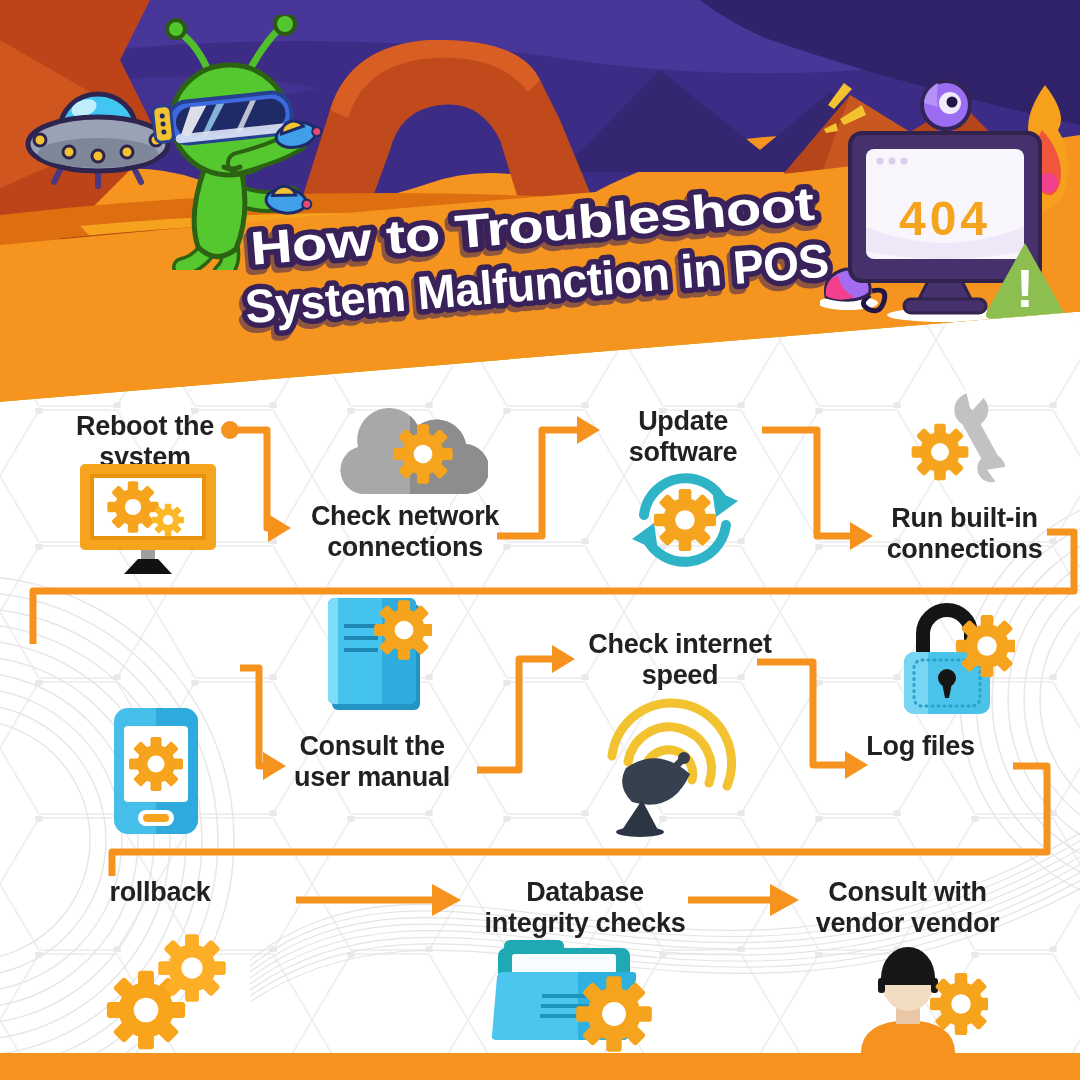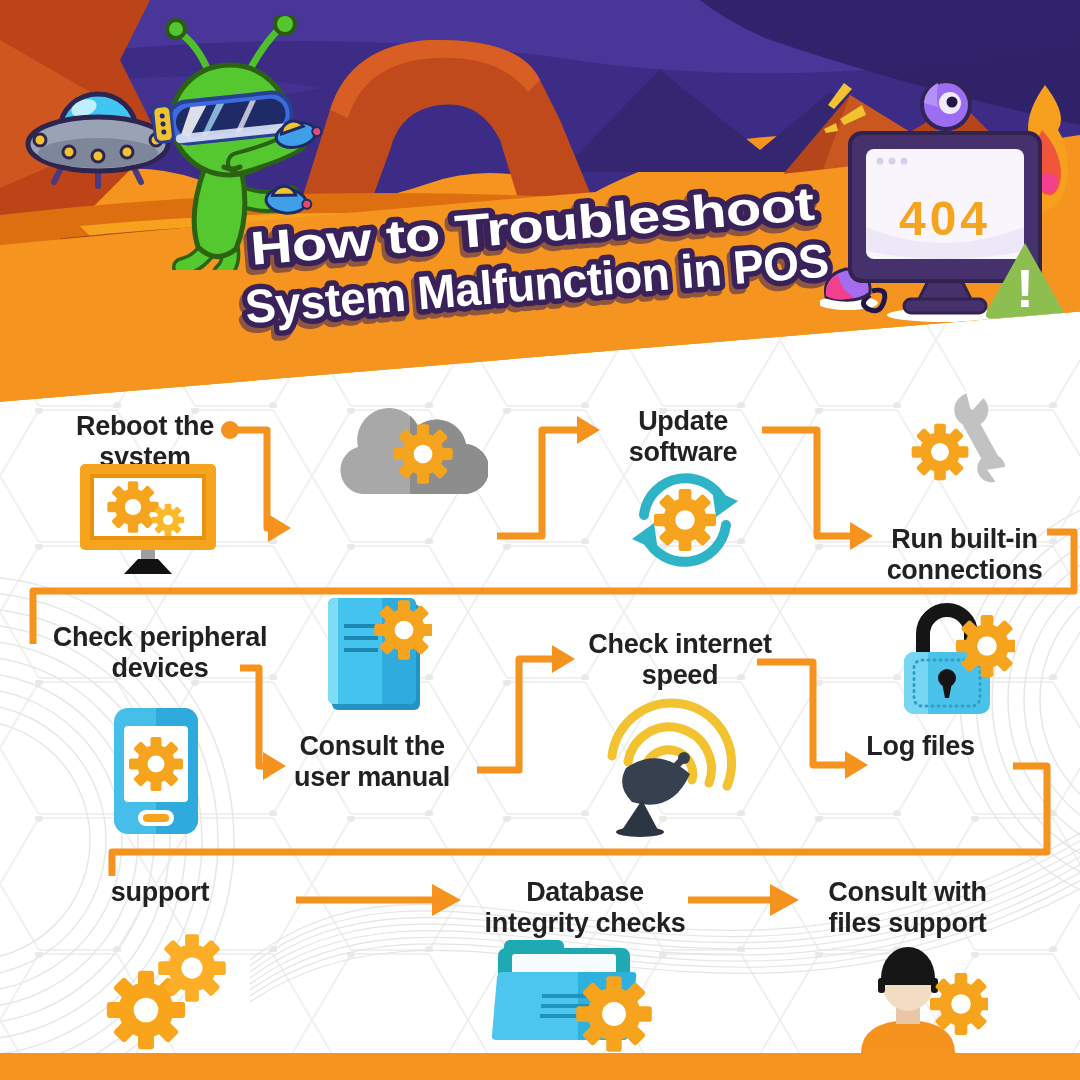--- a/index.html
+++ b/index.html
@@ -124,53 +124,53 @@
         <path d="M688,900 H770"></path>
         <polygon points="770,884 799,900 770,916" fill="#F6921E" stroke="none"></polygon>
       </g>
     </g>
   </svg>
 
   <div class="step-label" style="left:35px;top:411px;width:220px">
     <span>Reboot the</span>
       <span>system</span>
   </div>
+  <div class="step-label" style="left:275px;top:501px;width:260px">
+    <span>Check network</span>
+      <span>connections</span>
+  </div>
   <div class="step-label" style="left:578px;top:406px;width:210px">
     <span>Update</span>
       <span>software</span>
   </div>
-  <div class="step-label" style="left:852px;top:524px;width:225px">
+  <div class="step-label" style="left:852px;top:503px;width:225px">
     <span>Run built-in</span>
       <span>connections</span>
-  </div>
-  <div class="step-label" style="left:30px;top:622px;width:260px">
-    <span>Check peripheral</span>
-      <span>devices</span>
   </div>
   <div class="step-label" style="left:550px;top:629px;width:260px">
     <span>Check internet</span>
       <span>speed</span>
   </div>
   <div class="step-label" style="left:252px;top:731px;width:240px">
     <span>Consult the</span>
       <span>user manual</span>
   </div>
   <div class="step-label" style="left:808px;top:731px;width:225px">
     <span>Log files</span>
   </div>
   <div class="step-label" style="left:25px;top:877px;width:270px">
-      <span>support</span>
+      <span>rollback</span>
   </div>
   <div class="step-label" style="left:435px;top:877px;width:300px">
     <span>Database</span>
       <span>integrity checks</span>
   </div>
   <div class="step-label" style="left:765px;top:877px;width:285px">
     <span>Consult with</span>
-      <span>files support</span>
+      <span>vendor vendor</span>
   </div>
 
   <svg class="step-icon" style="left:78px;top:462px" width="140" height="118" viewBox="0 0 140 118">
     <rect x="2" y="2" width="136" height="86" rx="5" fill="#F6A41D"></rect>
     <rect x="14" y="14" width="112" height="62" fill="#fff" stroke="#E8930B" stroke-width="4"></rect>
     <use href="#gear" transform="translate(55 45) scale(0.95)" fill="#F6A41D"></use>
     <use href="#gear" transform="translate(90 58) scale(0.6)" fill="#FDB827"></use>
     <rect x="63" y="88" width="14" height="10" fill="#9E9E9E"></rect>
     <polygon points="46,112 94,112 80,97 60,97" fill="#111"></polygon>
   </svg>

